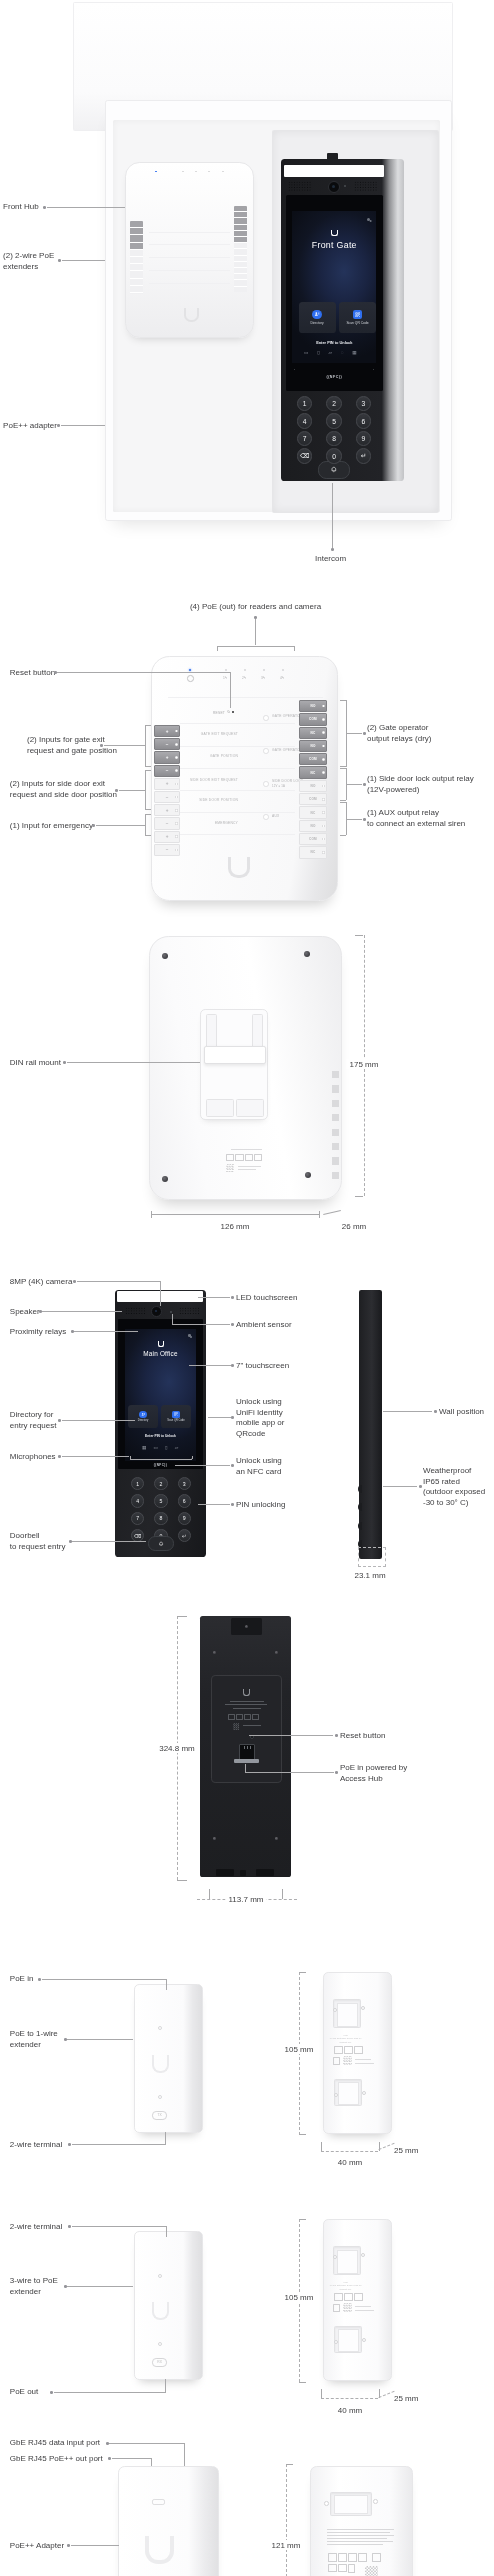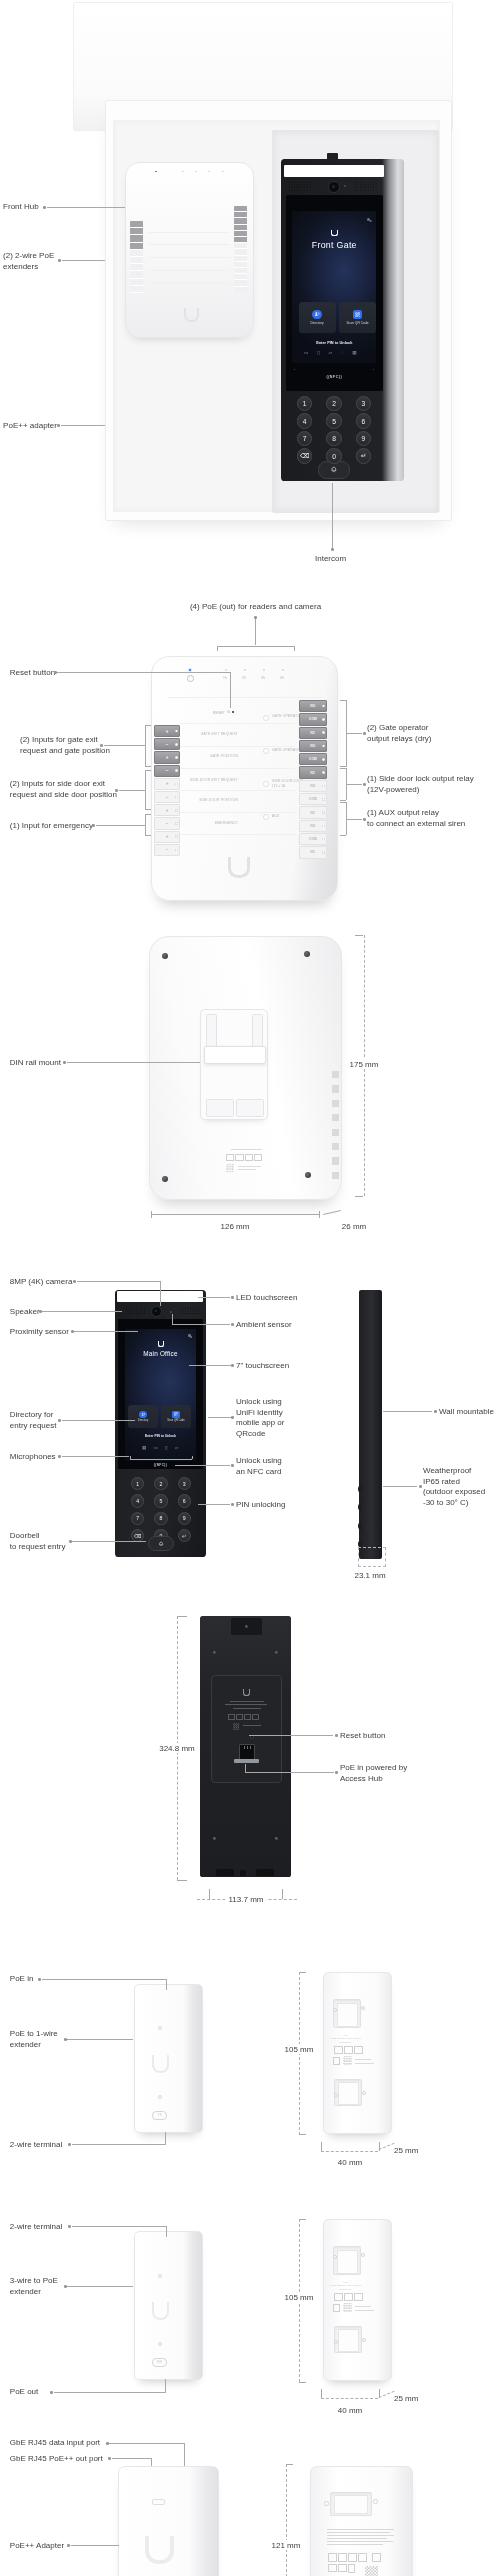--- a/index.html
+++ b/index.html
@@ -232,21 +232,21 @@
       <span>NO</span>
       <span>COM</span>
       <span>NC</span>
     </div>
 
   <div class="lbl" style="left:9.8px;top:668px">Reset button</div>
   <div class="dot" style="left:55px;top:672px"></div>
   <div class="ln" style="left:57px;top:672px;width:173px;height:0.5px"></div>
   <div class="ln" style="left:230px;top:672px;width:0.5px;height:36px"></div>
 
-  <div class="lbl" style="left:20px;top:735px">(2) Inputs for gate exit
+  <div class="lbl" style="left:27px;top:735px">(2) Inputs for gate exit
 request and gate position</div>
   <div class="dot" style="left:101px;top:745px"></div>
   <div class="ln" style="left:104px;top:745px;width:41px;height:0.5px"></div>
   <div class="ln" style="left:145px;top:725px;width:0.5px;height:42px"></div>
   <div class="ln" style="left:145px;top:725px;width:6.2px;height:0.5px"></div>
   <div class="ln" style="left:145px;top:766px;width:6.2px;height:0.5px"></div>
 
   <div class="lbl" style="left:9.8px;top:779px">(2) Inputs for side door exit
 request and side door position</div>
   <div class="dot" style="left:116px;top:790px"></div>
@@ -395,21 +395,21 @@
   <div style="position:absolute;left:358px;top:1547px;width:26px;height:17.5px;border:0.5px dashed #b6b6b8"></div>
   <div class="dim" style="left:370px;top:1575px">23.1 mm</div>
 
   <div class="lbl" style="left:9.8px;top:1277px">8MP (4K) camera</div>
   <div class="dot" style="left:74px;top:1281px"></div>
   <div class="ln" style="left:77px;top:1281px;width:83px;height:0.5px"></div>
   <div class="ln" style="left:160px;top:1281px;width:0.5px;height:25px"></div>
   <div class="lbl" style="left:9.8px;top:1307px">Speaker</div>
   <div class="dot" style="left:40px;top:1311px"></div>
   <div class="ln" style="left:42px;top:1311px;width:80px;height:0.5px"></div>
-  <div class="lbl" style="left:9.8px;top:1327px">Proximity sensor</div>
+  <div class="lbl" style="left:9.8px;top:1327px">Proximity relays</div>
   <div class="dot" style="left:72px;top:1331px"></div>
   <div class="ln" style="left:74px;top:1331px;width:64px;height:0.5px"></div>
   <div class="lbl" style="left:9.8px;top:1410px">Directory for
 entry request</div>
   <div class="dot" style="left:59px;top:1420px"></div>
   <div class="ln" style="left:62px;top:1420px;width:73px;height:0.5px"></div>
   <div class="lbl" style="left:9.8px;top:1452px">Microphones</div>
   <div class="dot" style="left:59px;top:1456px"></div>
   <div class="ln" style="left:62px;top:1456px;width:67px;height:0.5px"></div>
   <div class="ln" style="left:130px;top:1459px;width:62px;height:0.5px"></div>
@@ -439,21 +439,21 @@
   <div class="ln" style="left:175px;top:1465px;width:55px;height:0.5px"></div>
   <div class="dot" style="left:232px;top:1465px"></div>
   <div class="lbl" style="left:236px;top:1456px">Unlock using
 an NFC card</div>
   <div class="ln" style="left:198px;top:1504px;width:32px;height:0.5px"></div>
   <div class="dot" style="left:232px;top:1504px"></div>
   <div class="lbl" style="left:236px;top:1500px">PIN unlocking</div>
 
   <div class="ln" style="left:383px;top:1411px;width:49px;height:0.5px"></div>
   <div class="dot" style="left:435px;top:1411px"></div>
-  <div class="lbl" style="left:439px;top:1407px">Wall mountable</div>
+  <div class="lbl" style="left:439px;top:1407px">Wall position</div>
   <div class="ln" style="left:383px;top:1486px;width:34px;height:0.5px"></div>
   <div class="dot" style="left:420px;top:1486px"></div>
   <div class="lbl" style="left:423px;top:1466px">Weatherproof
 IP65 rated
 (outdoor exposed
 -30 to 30° C)</div>
 
   <div style="position:absolute;left:200px;top:1616px;width:91px;height:261px;border-radius:2.6px;background:linear-gradient(180deg,#2b2c30,#222327 30%,#1d1e21)"></div>
   <div style="position:absolute;left:231px;top:1618px;width:31px;height:16.5px;background:#17181b;border-radius:1.5px">
     <div class="screw" style="left:14px;top:6.7px;width:3.1px;height:3.1px"></div>

